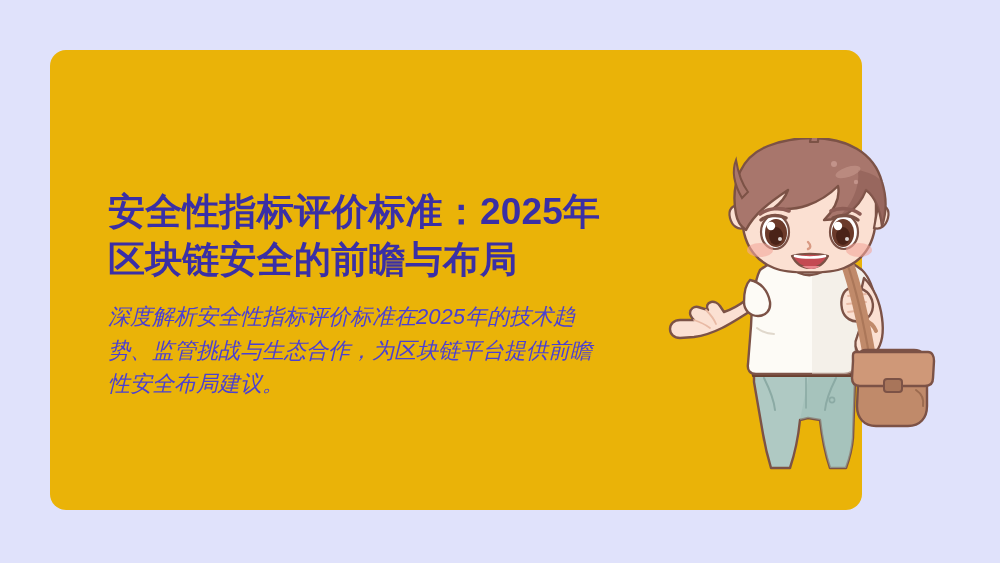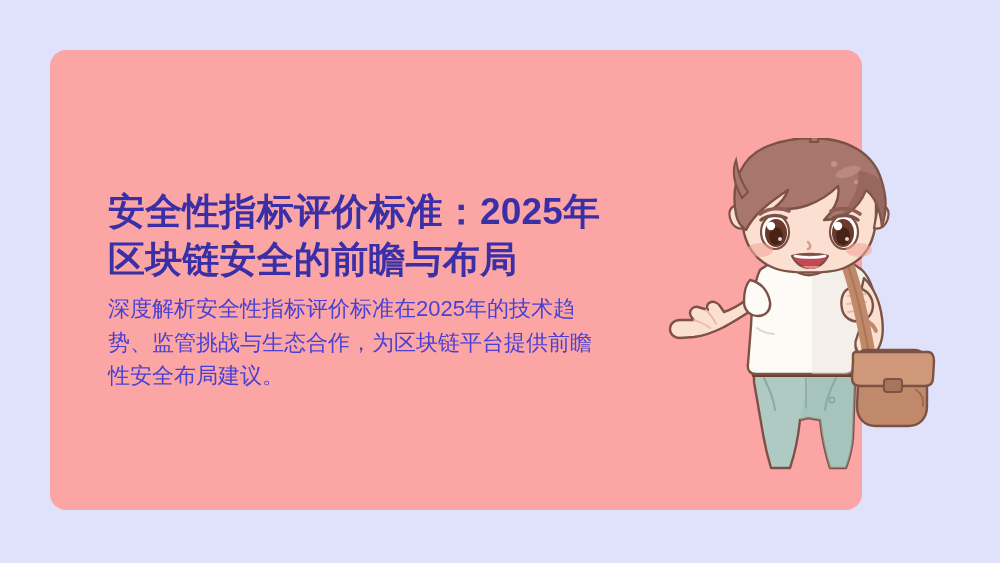--- a/index.html
+++ b/index.html
@@ -21,21 +21,21 @@
     inset: 0;
     background: #E0E2FB;
   }
 
   .content-card {
     position: absolute;
     left: 50px;
     top: 50px;
     width: 812px;
     height: 460px;
-    background: #fca5a5;
+    background: #eab308;
     border-radius: 16px;
   }
 
   
   .text-block {
     position: absolute;
     left: 58px;
     top: 138px;
     width: 500px;
   }
@@ -43,26 +43,27 @@
   .headline {
     font-size: 37px;
     font-weight: 700;
     line-height: 1.30;
     color: #3A2FA6;
     letter-spacing: 0.2px;
     white-space: pre-line;
   }
 
   .subhead {
-    margin-top: 8px;
+    margin-top: 16px;
     font-size: 22px;
     font-weight: 500;
     line-height: 1.52;
     color: #4B40D2;
     white-space: pre-line;
+    font-style: italic;
   }
 
   
   .illustration {
     position: absolute;
     left: 600px;
     top: 88px;
     width: 320px;
     height: 372px;
   }

